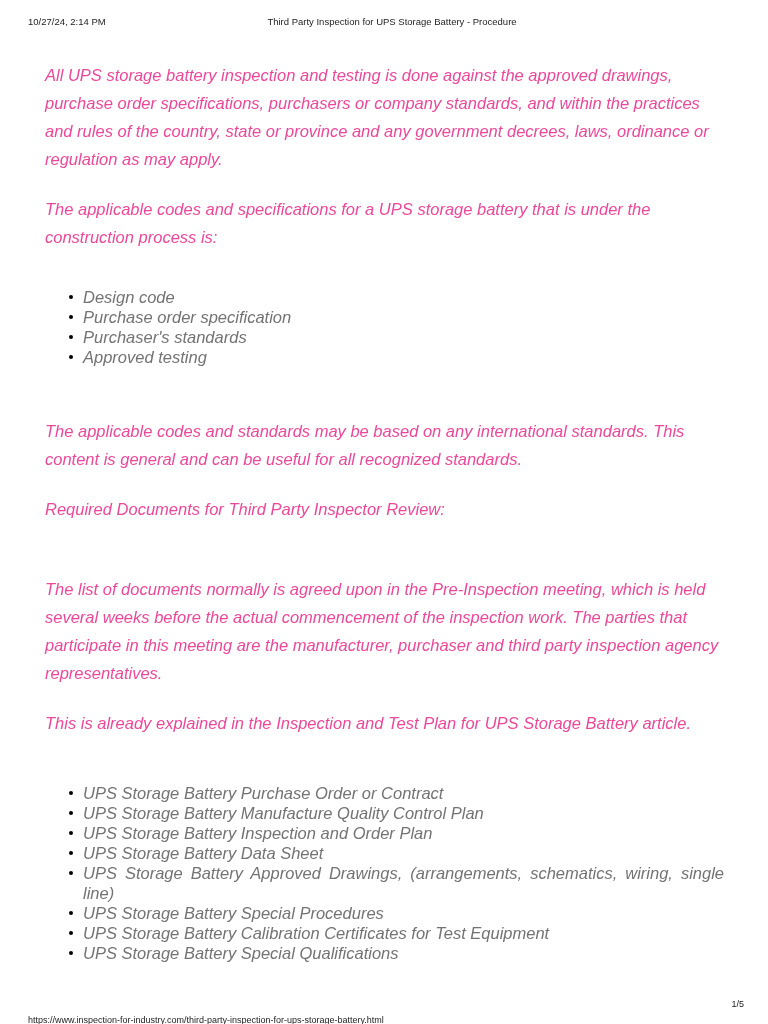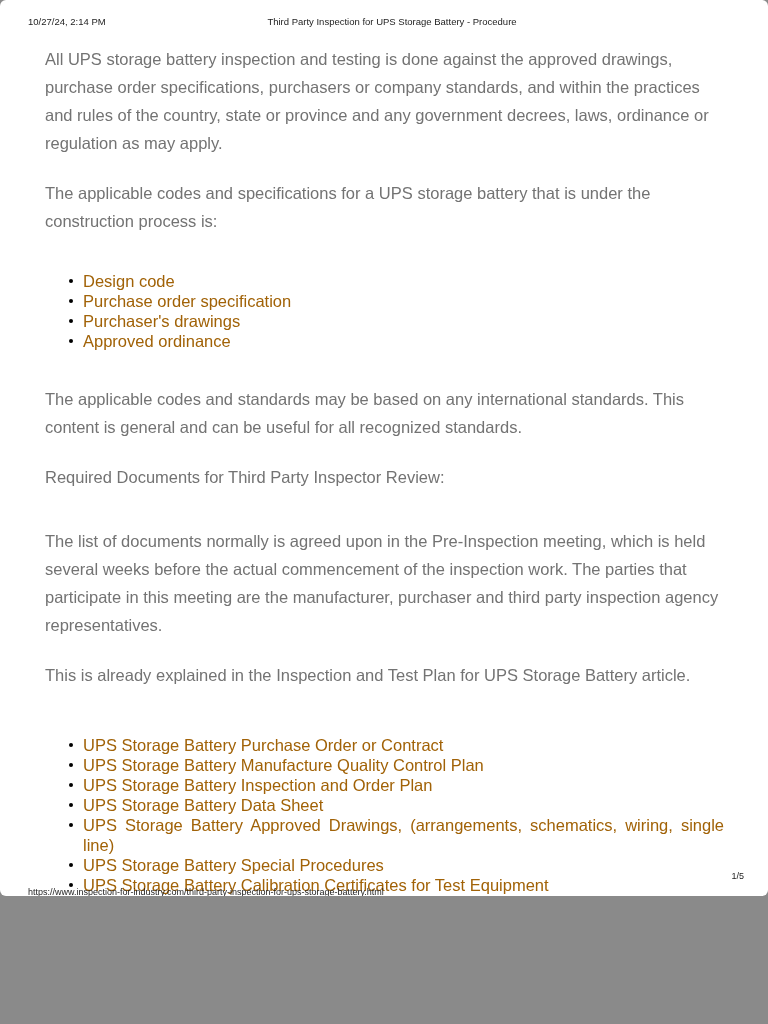--- a/index.html
+++ b/index.html
@@ -6,25 +6,24 @@
     margin: 0;
     padding: 0;
     background: #8a8a8a;
   }
   body {
     font-family: "Liberation Sans", sans-serif;
   }
   .page {
     position: relative;
     width: 768px;
-    height: 896px;
+    height: 1024px;
     background: #ffffff;
     overflow: hidden;
     box-sizing: border-box;
-    border-radius: 6px;
   }
 
   
   .print-header {
     position: absolute;
     top: 14px;
     left: 0;
     width: 768px;
     height: 16px;
     font-size: 9.5px;
@@ -72,40 +71,42 @@
 
   
   .content {
     position: absolute;
     left: 45px;
     top: 45px;
     width: 681px;
   }
 
   p.para {
-    margin: 0 0 22px 0;
+    margin: 16px 0 22px 0;
     font-size: 16.5px;
     line-height: 28px;
-    color: #737373;
+    color: #ec4899;
     text-align: left;
+    font-style: italic;
   }
   p.para:last-child { margin-bottom: 0; }
 
   ul.blist {
     list-style: none;
     margin: 0 0 20px 0;
     padding: 0;
   }
   ul.blist li {
     position: relative;
     font-size: 16.5px;
     line-height: 20px;
-    color: #a16207;
+    color: #737373;
     padding-left: 38px;
     margin: 0 0 0 0;
+    font-style: italic;
   }
   ul.blist li::before {
     content: "";
     position: absolute;
     left: 24px;
     top: 8px;
     width: 4px;
     height: 4px;
     border-radius: 50%;
     background: #000000;
@@ -132,22 +133,22 @@
 
     <p class="para">All UPS storage battery inspection and testing is done against the approved drawings, purchase order specifications, purchasers or company standards, and within the practices and rules of the country, state or province and any government decrees, laws, ordinance or regulation as may apply.</p>
 
     <p class="para">The applicable codes and specifications for a UPS storage battery that is under the construction process is:</p>
 
     <div class="spacer-sm"></div>
 
     <ul class="blist">
       <li>Design code</li>
       <li>Purchase order specification</li>
-      <li>Purchaser's drawings</li>
-      <li>Approved ordinance</li>
+      <li>Purchaser's standards</li>
+      <li>Approved testing</li>
     </ul>
 
     <div class="spacer-sm"></div>
 
     <p class="para">The applicable codes and standards may be based on any international standards. This content is general and can be useful for all recognized standards.</p>
 
     <p class="para">Required Documents for Third Party Inspector Review:</p>
 
     <div class="spacer-sm"></div>
 

